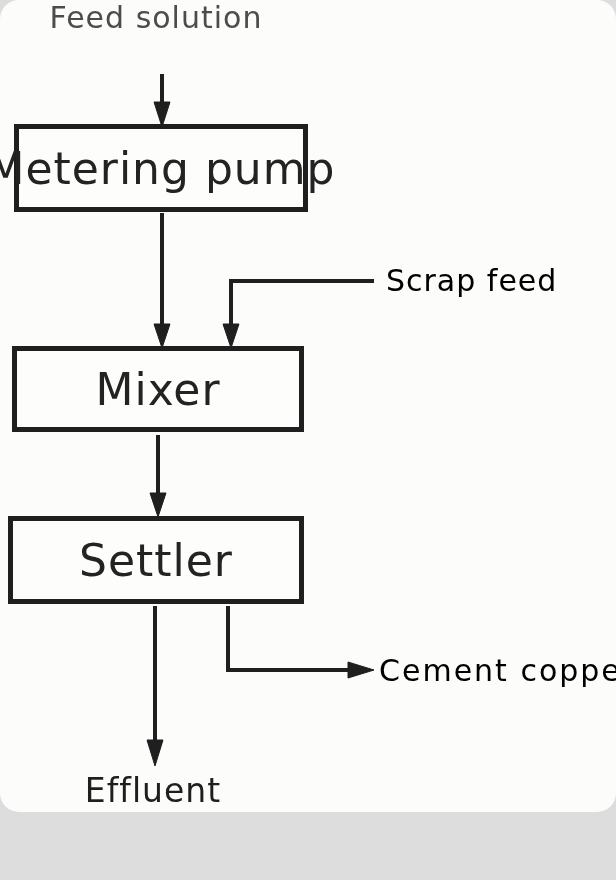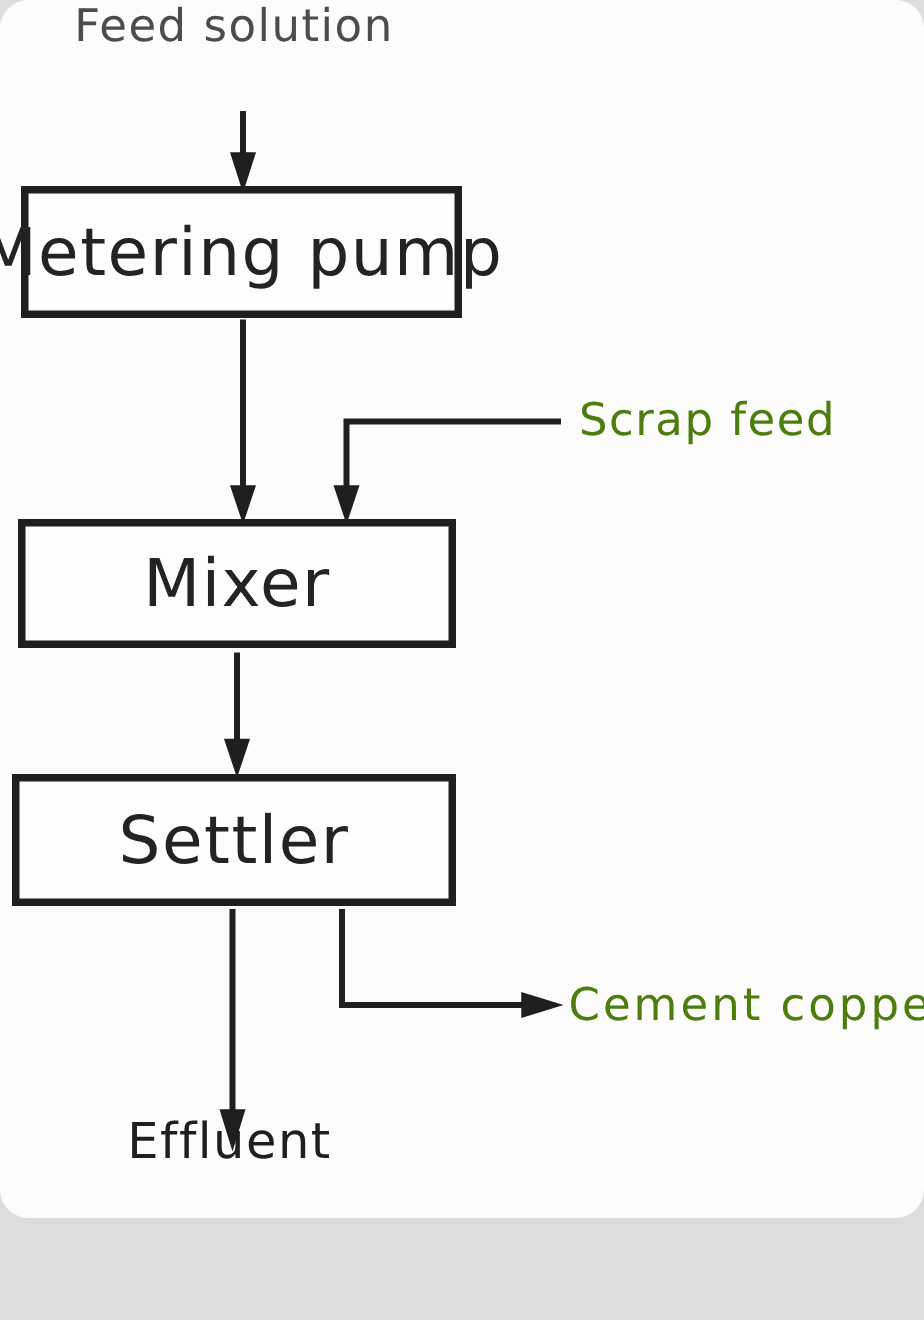--- a/index.html
+++ b/index.html
@@ -35,21 +35,21 @@
   .box-label {
     font-size: 44px;
     letter-spacing: 1px;
     color: #232323;
     white-space: nowrap;
   }
   .flow-label {
     position: absolute;
     font-size: 30px;
     letter-spacing: 1px;
-    color: #4d7c0f;
+    color: #000000;
     white-space: nowrap;
   }
   #feed-title {
     left: 0; top: 2; width: 312px;
     text-align: center;
     color: #4c4c4c;
   }
   #feed-formula {
     left: 0; top: 36; width: 306px;
     text-align: center;
@@ -58,21 +58,21 @@
   }
   #feed-formula .sub {
     font-size: 22px;
     position: relative;
     top: 9px;
   }
   #feed-formula .dash { margin: 0 13px; }
   #scrap-feed-label { left: 386px; top: 263px; }
   #cement-copper-label { left: 379px; top: 653px; letter-spacing: 2px; }
   #effluent-label {
-    left: 30px; top: 741px; width: 246px;
+    left: 30px; top: 771px; width: 246px;
     text-align: center;
     font-size: 33px;
     color: #1f1f1f;
   }
   .caption-line {
     position: absolute;
     font-size: 21px;
     letter-spacing: 0.2px;
     color: #2e2e2e;
     white-space: nowrap;

